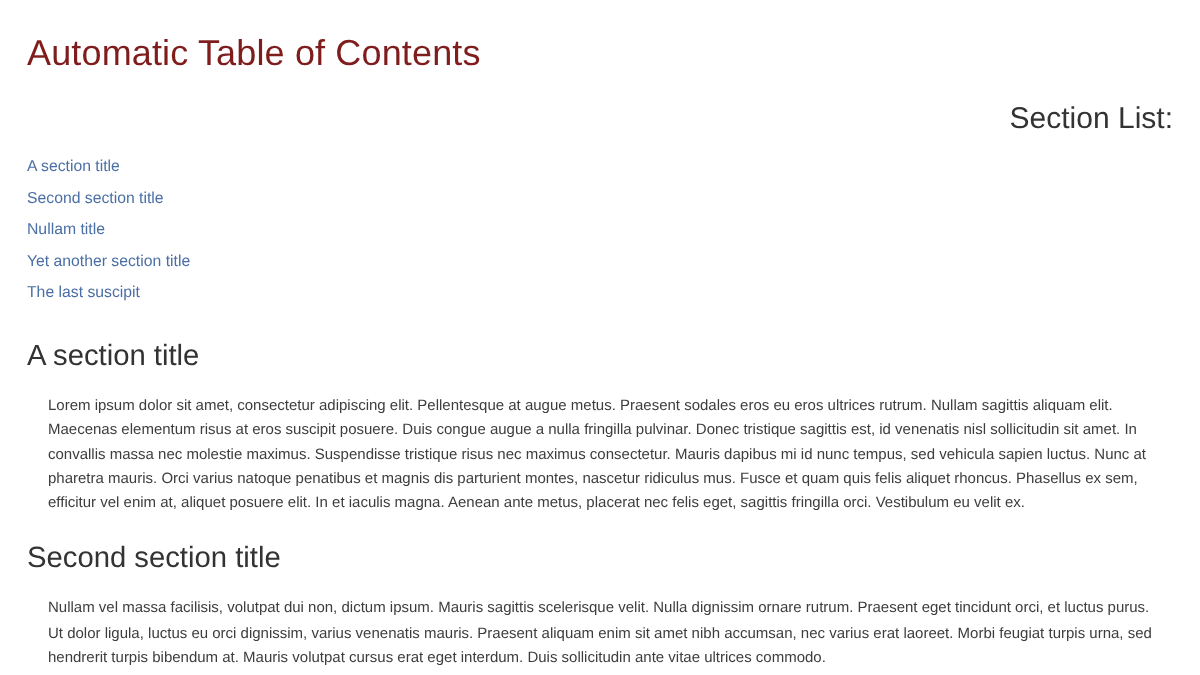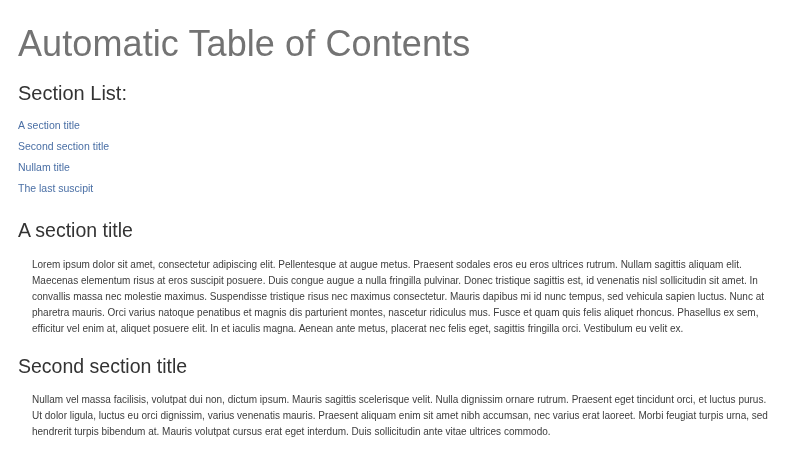--- a/index.html
+++ b/index.html
@@ -12,33 +12,34 @@
     height: 450px;
     overflow: hidden;
     font-family: "Liberation Sans", sans-serif;
     color: #333333;
   }
   .page {
     padding: 22px 18px 0 18px;
     box-sizing: border-box;
   }
   .page-title {
-    font-size: 36px;
+    font-size: 24px;
     font-weight: normal;
-    color: #737373;
+    color: #7f1d1d;
     margin: 0 0 16px 0;
     line-height: 1.2;
     letter-spacing: 0.1px;
   }
   .toc-heading {
     font-size: 20px;
     font-weight: normal;
     color: #333333;
     margin: 0 0 10px 0;
     line-height: 1.2;
+    text-align: right;
   }
   .toc-list {
     list-style: none;
     margin: 0 0 22px 0;
     padding: 0;
   }
   .toc-list li {
     margin: 0 0 3px 0;
     padding: 0;
   }
@@ -75,20 +76,21 @@
 <div class="page">
 
   <h1 class="page-title">Automatic Table of Contents</h1>
 
   <h2 class="toc-heading">Section List:</h2>
 
   <ul class="toc-list">
     <li><a href="#">A section title</a></li>
     <li><a href="#">Second section title</a></li>
     <li><a href="#">Nullam title</a></li>
+    <li><a href="#">Yet another section title</a></li>
     <li><a href="#">The last suscipit</a></li>
   </ul>
 
   <div class="section">
     <h2 class="section-title">A section title</h2>
     <p class="section-body">Lorem ipsum dolor sit amet, consectetur adipiscing elit. Pellentesque at augue metus. Praesent sodales eros eu eros ultrices rutrum. Nullam sagittis aliquam elit. Maecenas elementum risus at eros suscipit posuere. Duis congue augue a nulla fringilla pulvinar. Donec tristique sagittis est, id venenatis nisl sollicitudin sit amet. In convallis massa nec molestie maximus. Suspendisse tristique risus nec maximus consectetur. Mauris dapibus mi id nunc tempus, sed vehicula sapien luctus. Nunc at pharetra mauris. Orci varius natoque penatibus et magnis dis parturient montes, nascetur ridiculus mus. Fusce et quam quis felis aliquet rhoncus. Phasellus ex sem, efficitur vel enim at, aliquet posuere elit. In et iaculis magna. Aenean ante metus, placerat nec felis eget, sagittis fringilla orci. Vestibulum eu velit ex.</p>
   </div>
 
   <div class="section">
     <h2 class="section-title">Second section title</h2>

